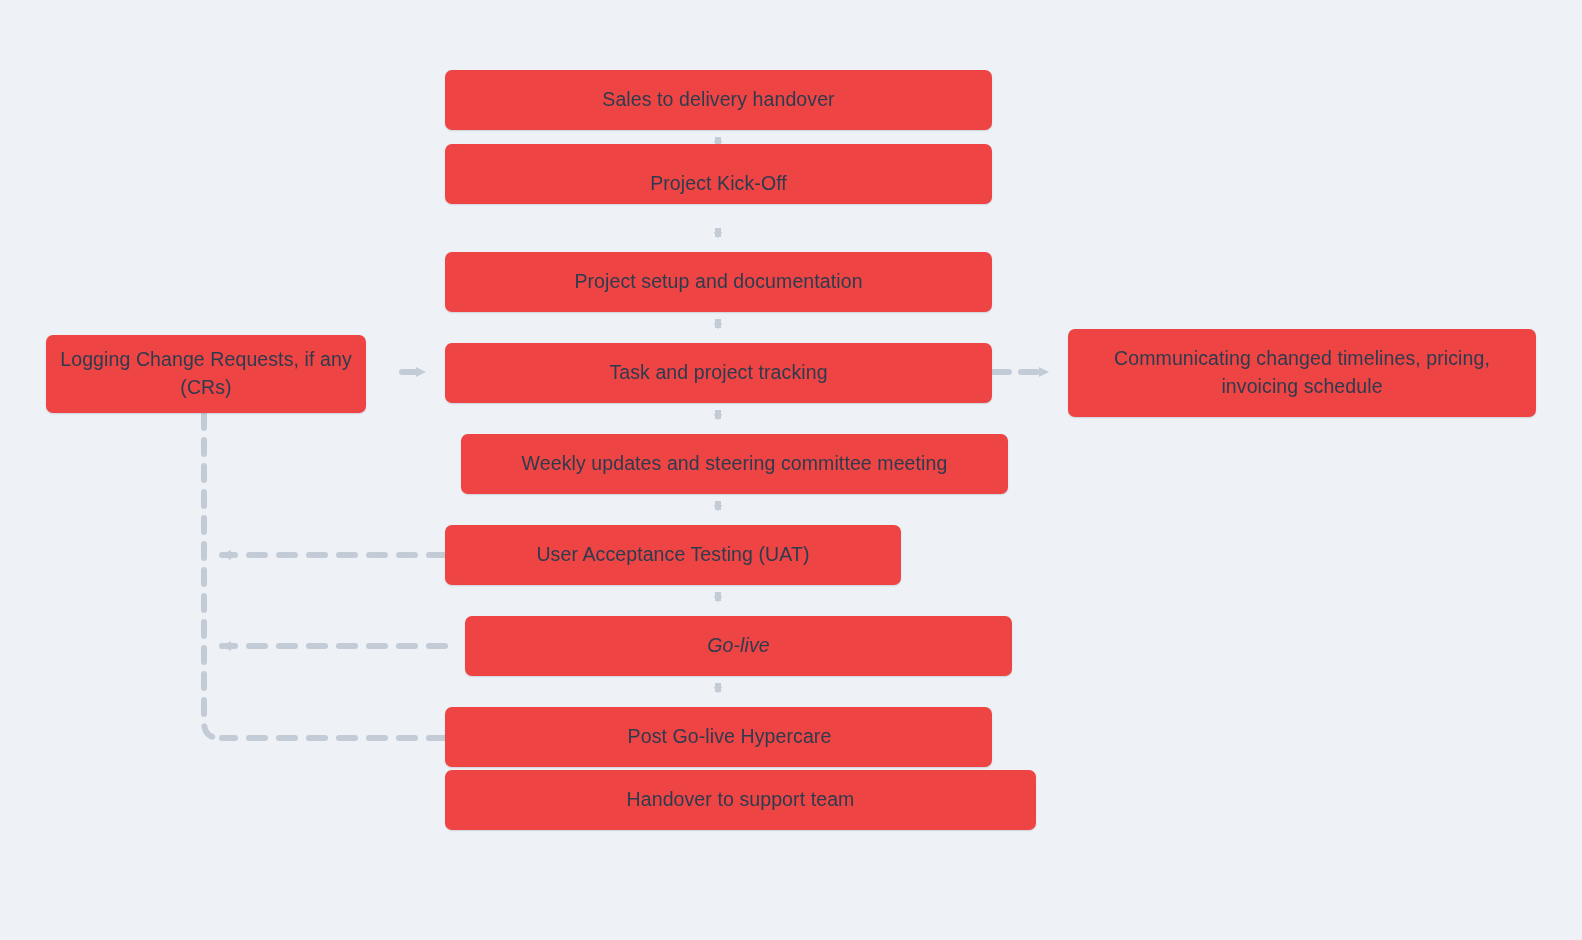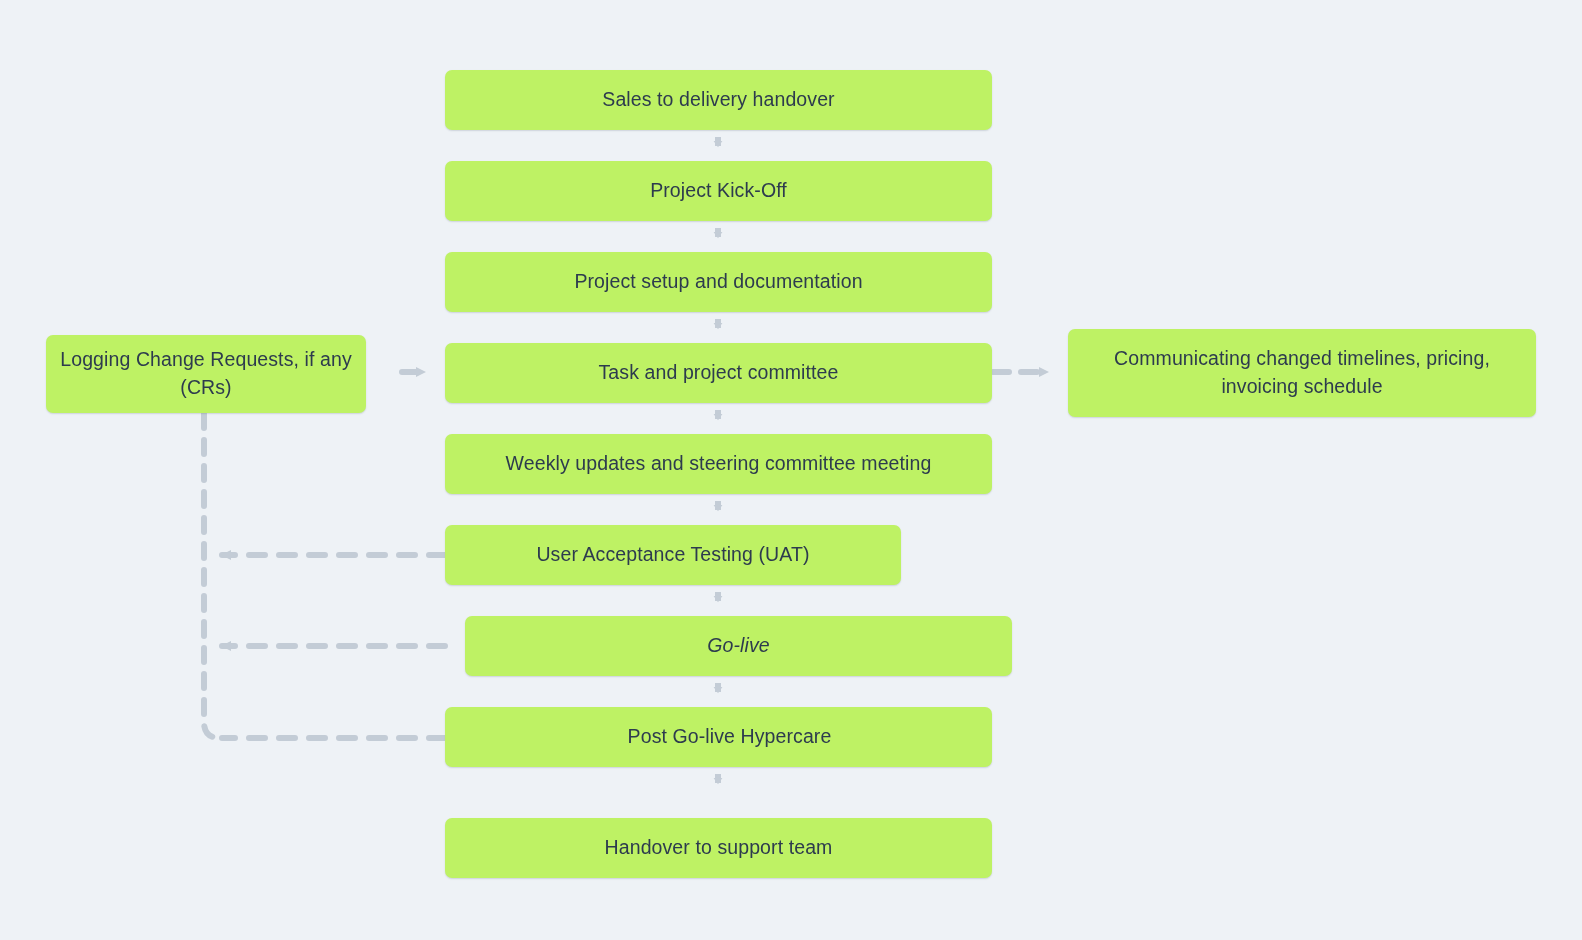--- a/index.html
+++ b/index.html
@@ -22,21 +22,21 @@
     position: absolute;
     left: 0;
     top: 0;
     width: 1582px;
     height: 940px;
     pointer-events: none;
   }
   .node {
     position: absolute;
     box-sizing: border-box;
-    background: #bef264;
+    background: #ef4444;
     border-radius: 7px;
     box-shadow: 0 1px 2px rgba(25, 45, 70, 0.10), 0 1px 1px rgba(25, 45, 70, 0.05);
     display: flex;
     align-items: center;
     justify-content: center;
     text-align: center;
     color: #2d3b4e;
     font-size: 19.5px;
     line-height: 1.42;
     letter-spacing: 0.1px;
@@ -98,49 +98,49 @@
 
     <g stroke="#c3ccd6" stroke-width="6" fill="none" stroke-linecap="round" stroke-dasharray="16 14">
       <line x1="445" y1="738" x2="222" y2="738"></line>
     </g>
   </svg>
 
   <div class="node" style="left:445px; top:70px; width:547px; height:60px;">
     <span class="node-label">Sales to delivery handover</span>
   </div>
 
-  <div class="node" style="left:445px; top:161px; width:547px; height:60px;">
+  <div class="node" style="left:445px; top:144px; width:547px; height:60px;align-items:flex-end;">
     <span class="node-label">Project Kick-Off</span>
   </div>
 
   <div class="node" style="left:445px; top:252px; width:547px; height:60px;">
     <span class="node-label">Project setup and documentation</span>
   </div>
 
   <div class="node" style="left:445px; top:343px; width:547px; height:60px;">
-    <span class="node-label">Task and project committee</span>
+    <span class="node-label">Task and project tracking</span>
   </div>
 
-  <div class="node" style="left:445px; top:434px; width:547px; height:60px;">
+  <div class="node" style="left:461px; top:434px; width:547px; height:60px;">
     <span class="node-label">Weekly updates and steering committee meeting</span>
   </div>
 
   <div class="node" style="left:445px; top:525px; width:456px; height:60px;">
     <span class="node-label">User Acceptance Testing (UAT)</span>
   </div>
 
   <div class="node" style="left:465px; top:616px; width:547px; height:60px;font-style:italic;">
     <span class="node-label">Go-live</span>
   </div>
 
   <div class="node" style="left:445px; top:707px; width:547px; height:60px;padding-left:36px;">
     <span class="node-label">Post Go-live Hypercare</span>
   </div>
 
-  <div class="node" style="left:445px; top:818px; width:547px; height:60px;">
+  <div class="node" style="left:445px; top:770px; width:591px; height:60px;">
     <span class="node-label">Handover to support team</span>
   </div>
 
   <div class="node" style="left:46px; top:335px; width:320px; height:78px;">
     <span class="node-label">Logging Change Requests, if any (CRs)</span>
   </div>
 
   <div class="node" style="left:1068px; top:329px; width:468px; height:88px;text-align:center;">
     <span class="node-label">Communicating changed timelines, pricing, invoicing schedule</span>
   </div>

